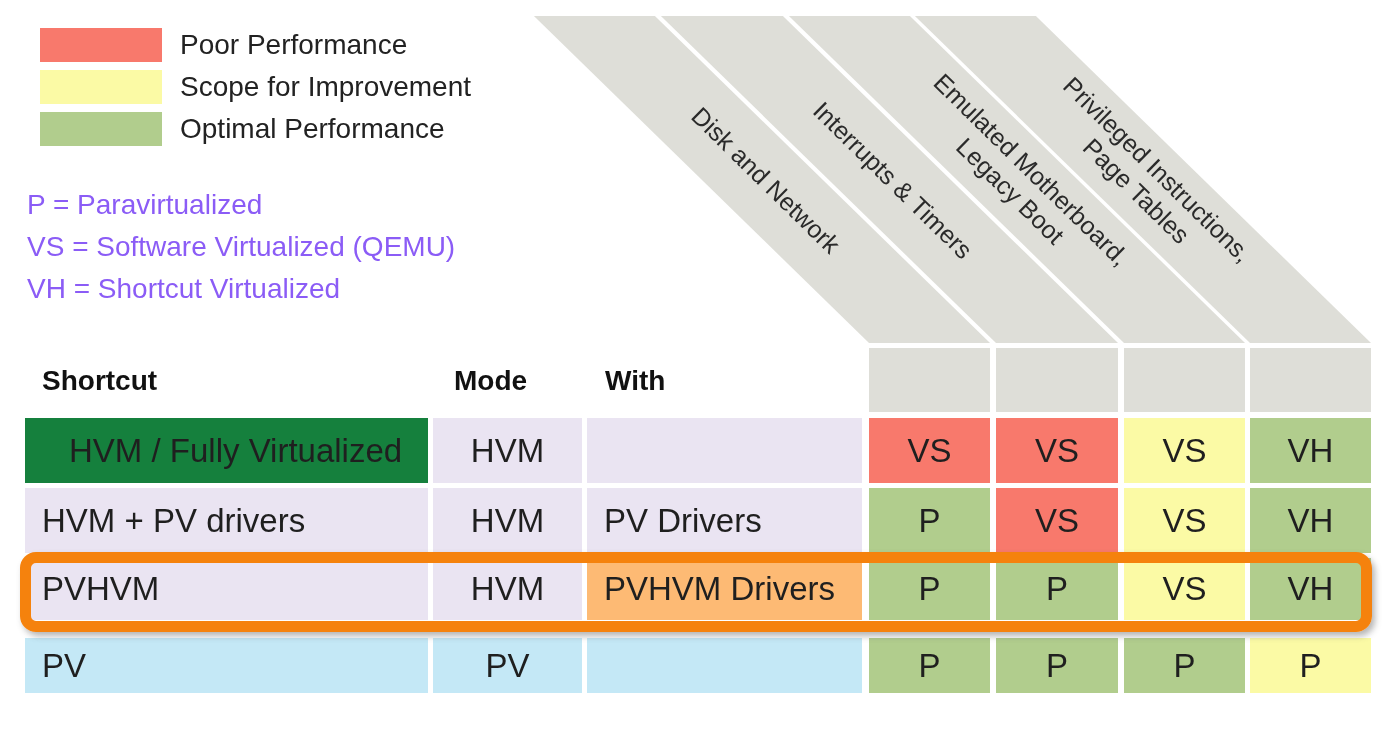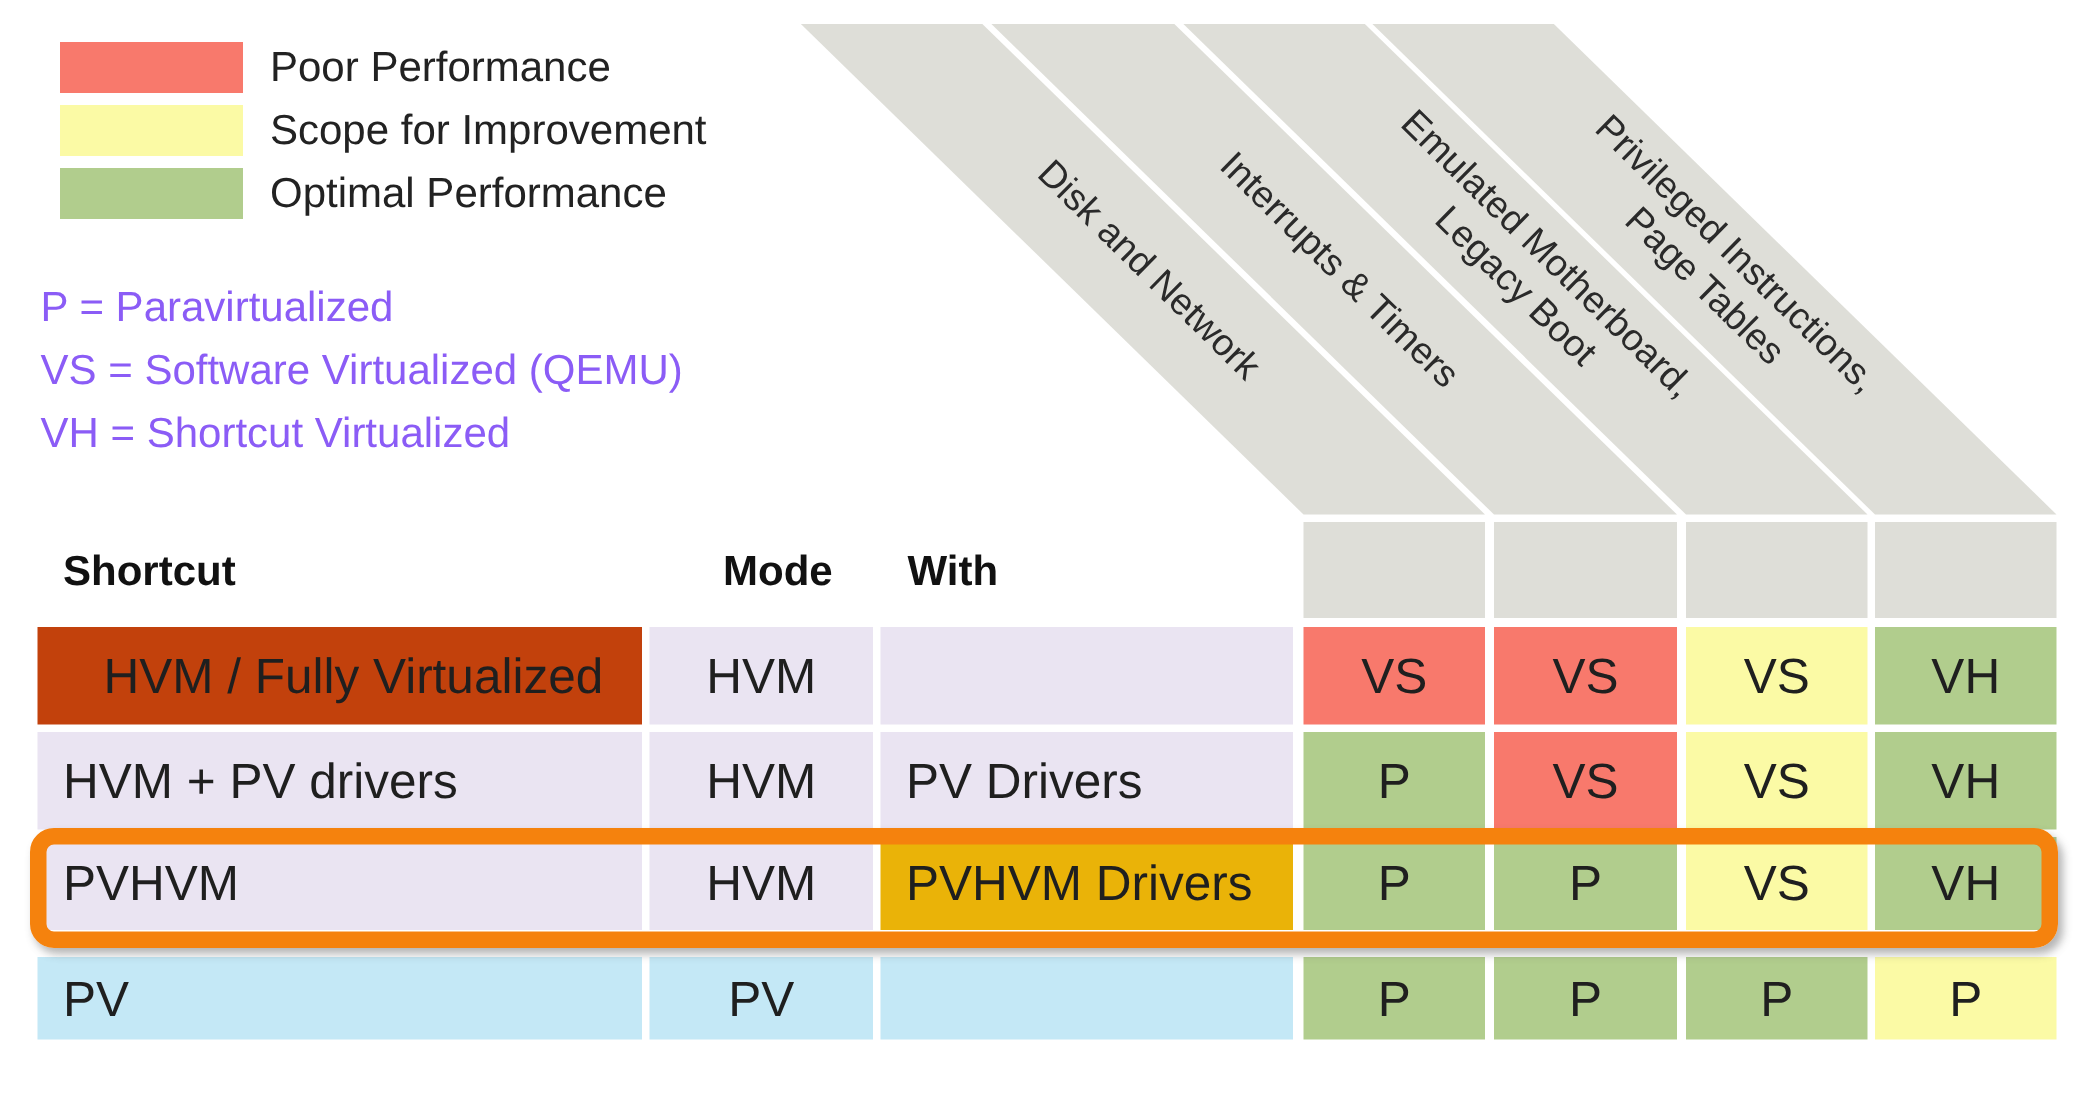--- a/index.html
+++ b/index.html
@@ -96,42 +96,42 @@
     <span>Privileged Instructions,</span>
     <span>Page Tables</span>
   </div>
 
   <div class="gcell d0" style="background: rgb(222, 222, 216);"></div>
   <div class="gcell d1" style="background: rgb(222, 222, 216);"></div>
   <div class="gcell d2" style="background: rgb(222, 222, 216);"></div>
   <div class="gcell d3" style="background: rgb(222, 222, 216);"></div>
 
   <div class="th" style="left:42px;">Shortcut</div>
-  <div class="th" style="left:482px;">Mode</div>
+  <div class="th" style="left:454px;">Mode</div>
   <div class="th" style="left:605px;">With</div>
 
-  <div class="cell left c-short r0" style="background: #c2410c; padding-left: 44px;">HVM / Fully Virtualized</div>
+  <div class="cell left c-short r0" style="background: #15803d; padding-left: 44px;">HVM / Fully Virtualized</div>
   <div class="cell mid  c-mode  r0" style="background: rgb(234, 228, 242);">HVM</div>
   <div class="cell left c-with  r0" style="background: rgb(234, 228, 242);"></div>
   <div class="cell mid d0 r0" style="background: rgb(248, 121, 108);">VS</div>
   <div class="cell mid d1 r0" style="background: rgb(248, 121, 108);">VS</div>
   <div class="cell mid d2 r0" style="background: rgb(251, 250, 165);">VS</div>
   <div class="cell mid d3 r0" style="background: rgb(177, 205, 141);">VH</div>
 
   <div class="cell left c-short r1" style="background: rgb(234, 228, 242);">HVM + PV drivers</div>
   <div class="cell mid  c-mode  r1" style="background: rgb(234, 228, 242);">HVM</div>
   <div class="cell left c-with  r1" style="background: rgb(234, 228, 242);">PV Drivers</div>
   <div class="cell mid d0 r1" style="background: rgb(177, 205, 141);">P</div>
   <div class="cell mid d1 r1" style="background: rgb(248, 121, 108);">VS</div>
   <div class="cell mid d2 r1" style="background: rgb(251, 250, 165);">VS</div>
   <div class="cell mid d3 r1" style="background: rgb(177, 205, 141);">VH</div>
 
   <div class="cell left c-short r2" style="background: rgb(234, 228, 242);">PVHVM</div>
   <div class="cell mid  c-mode  r2" style="background: rgb(234, 228, 242);">HVM</div>
-  <div class="cell left c-with  r2" style="background: #eab308;">PVHVM Drivers</div>
+  <div class="cell left c-with  r2" style="background: #fdba74;">PVHVM Drivers</div>
   <div class="cell mid d0 r2" style="background: rgb(177, 205, 141);">P</div>
   <div class="cell mid d1 r2" style="background: rgb(177, 205, 141);">P</div>
   <div class="cell mid d2 r2" style="background: rgb(251, 250, 165);">VS</div>
   <div class="cell mid d3 r2" style="background: rgb(177, 205, 141);">VH</div>
 
   <div class="cell left c-short r3" style="background: rgb(196, 232, 246);">PV</div>
   <div class="cell mid  c-mode  r3" style="background: rgb(196, 232, 246);">PV</div>
   <div class="cell left c-with  r3" style="background: rgb(196, 232, 246);"></div>
   <div class="cell mid d0 r3" style="background: rgb(177, 205, 141);">P</div>
   <div class="cell mid d1 r3" style="background: rgb(177, 205, 141);">P</div>

